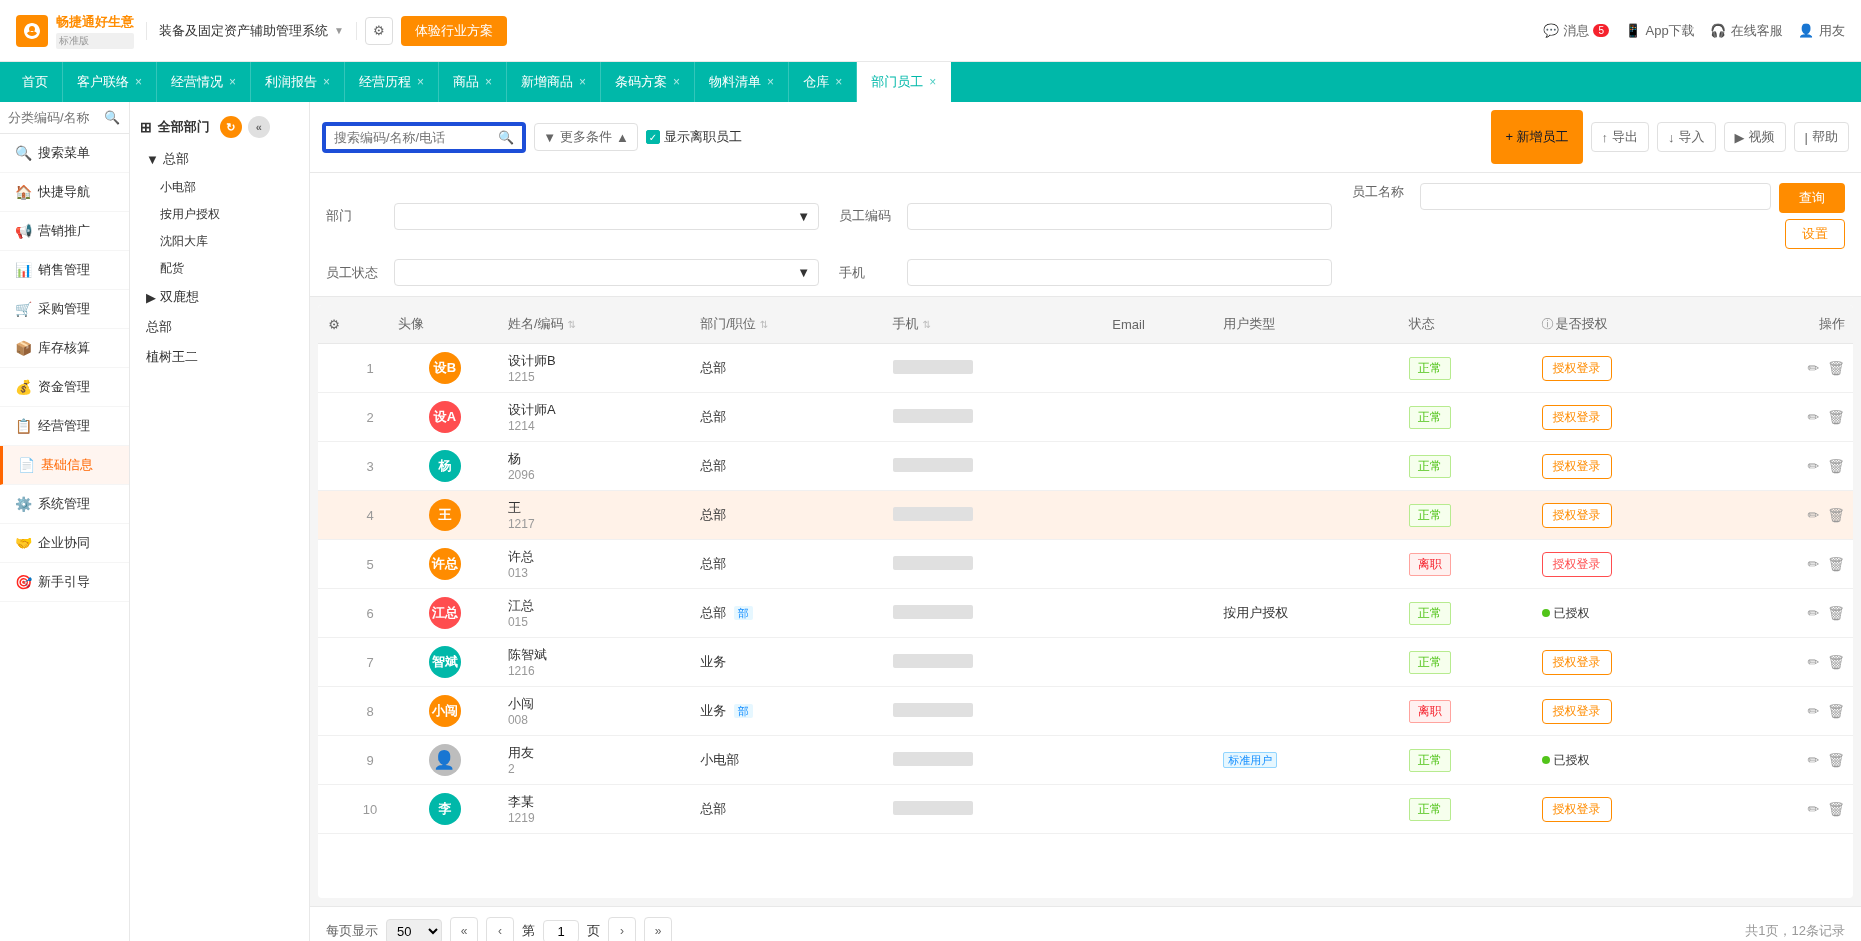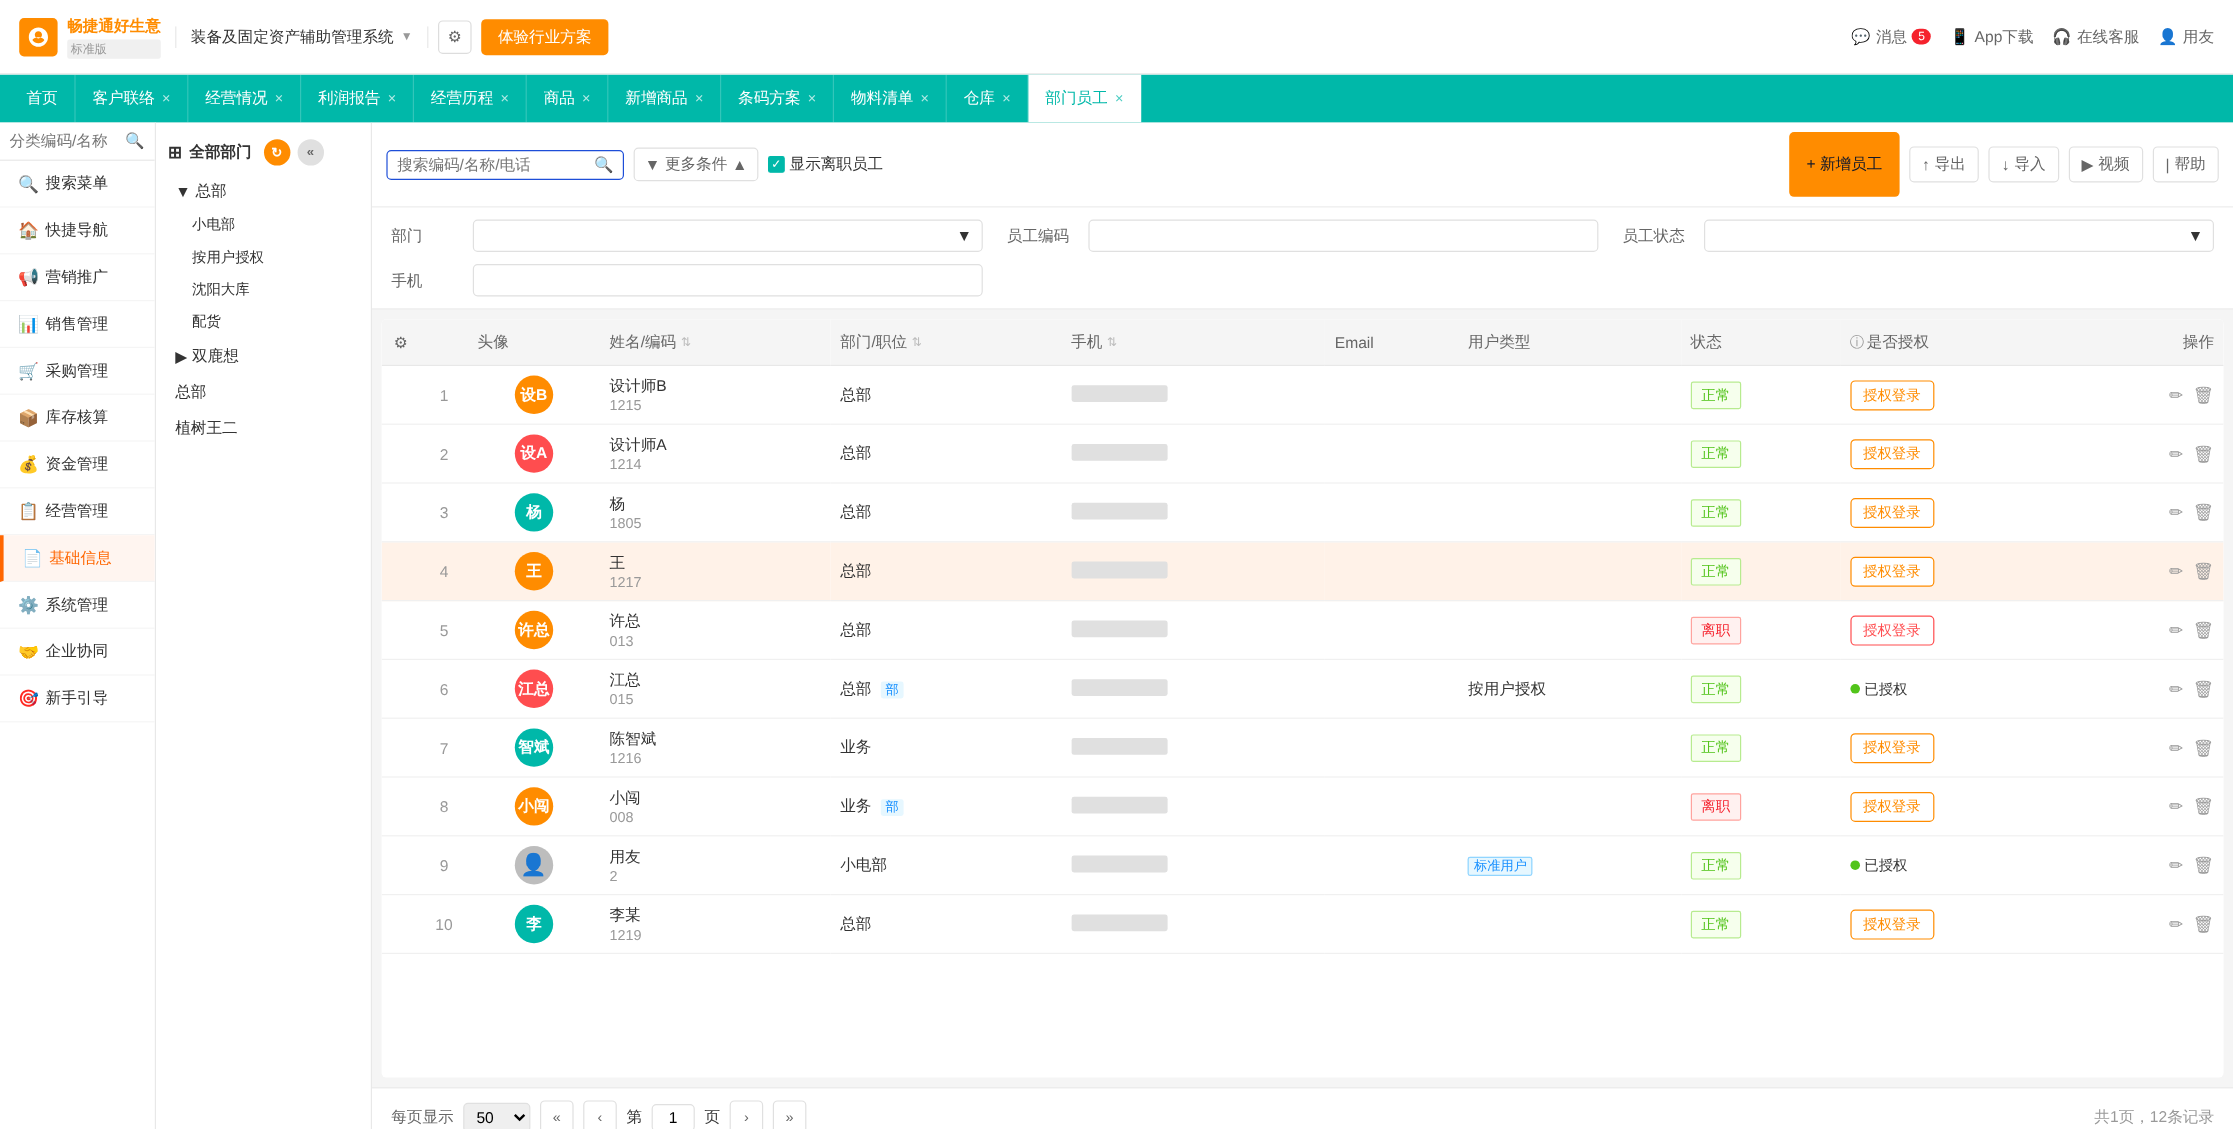--- a/index.html
+++ b/index.html
@@ -56,21 +56,21 @@
     .dept-sub { padding-left: 20px; }
     .dept-sub .dept-item { padding: 5px 10px; font-size: 12px; }
     .refresh-btn { width: 22px; height: 22px; border-radius: 50%; background: #ff8c00; color: #fff; display: flex; align-items: center; justify-content: center; font-size: 11px; cursor: pointer; }
     .collapse-btn { width: 22px; height: 22px; border-radius: 50%; background: #e0e0e0; color: #666; display: flex; align-items: center; justify-content: center; font-size: 11px; cursor: pointer; }
 
     
     .main-content { flex: 1; display: flex; flex-direction: column; overflow: hidden; background: #f5f5f5; }
 
     
     .toolbar { background: #fff; padding: 8px 12px; display: flex; align-items: center; gap: 8px; border-bottom: 1px solid #e8e8e8; flex-wrap: wrap; }
-    .search-box { display: flex; align-items: center; border: 1px solid #1d4ed8; border-radius: 4px; padding: 4px 8px; gap: 4px; background: #fff; }
+    .search-box { display: flex; align-items: center; border: 4px solid #1d4ed8; border-radius: 4px; padding: 4px 8px; gap: 4px; background: #fff; }
     .search-box input { border: none; outline: none; font-size: 13px; width: 160px; color: #333; }
     .filter-btn { display: flex; align-items: center; gap: 4px; color: #666; cursor: pointer; font-size: 13px; padding: 4px 8px; border: 1px solid #e0e0e0; border-radius: 4px; }
     .show-resigned { display: flex; align-items: center; gap: 4px; color: #333; font-size: 13px; cursor: pointer; }
     .checkbox-checked { width: 14px; height: 14px; border: 1px solid #00b8a9; background: #00b8a9; border-radius: 2px; display: flex; align-items: center; justify-content: center; color: #fff; font-size: 10px; }
     .toolbar-right { margin-left: auto; display: flex; align-items: center; gap: 8px; }
     .add-btn { background: #ff8c00; color: #0f172a; border: none; border-radius: 4px; padding: 18px 14px; cursor: pointer; font-size: 13px; display: flex; align-items: center; gap: 4px; }
     .export-btn, .import-btn, .view-btn, .print-btn {
       display: flex; align-items: center; gap: 4px; color: #666; cursor: pointer; font-size: 13px;
       padding: 5px 10px; border: 1px solid #e0e0e0; border-radius: 4px; background: #fff;
     }
@@ -315,20 +315,28 @@
         <div class="form-row">
           <span class="form-label">部门</span>
           <div class="form-select" style="min-width:180px;">
             <span></span>
             <span>▼</span>
           </div>
         </div>
         <div class="form-row">
           <span class="form-label">员工编码</span>
           <input class="form-input" type="text" style="min-width: 180px;">
+        </div>
+        <div class="form-row" style="align-items:flex-start;">
+          <span class="form-label">员工名称</span>
+          <input class="form-input" type="text" style="min-width: 200px;">
+          <div class="form-actions">
+            <button class="query-btn">查询</button>
+            <button class="set-btn">设置</button>
+          </div>
         </div>
         <div class="form-row">
           <span class="form-label">员工状态</span>
           <div class="form-select" style="min-width:180px;">
             <span></span>
             <span>▼</span>
           </div>
         </div>
         <div class="form-row">
           <span class="form-label">手机</span>
@@ -426,21 +434,21 @@
               </tr>
               <tr>
                 <td style="text-align: center; color: rgb(187, 187, 187);"></td>
                 <td style="text-align: center; color: rgb(153, 153, 153);">3</td>
                 <td style="text-align: center;">
                   <div class="avatar-circle" style="background: rgb(0, 184, 169); margin: 0px auto; font-size: 13px;">杨</div>
                 </td>
                 <td>
                   <div class="name-code">
                     <span class="name">杨</span>
-                    <span class="code">1805</span>
+                    <span class="code">2096</span>
                   </div>
                 </td>
                 <td><span>总部</span></td>
                 <td><span class="blurred"></span></td>
                 <td></td>
                 <td></td>
                 <td><span class="status-badge status-normal">正常</span></td>
                 <td><button class="auth-btn">授权登录</button></td>
                 <td style="text-align: right;">
     <div class="action-btns" style="justify-content:flex-end;">

